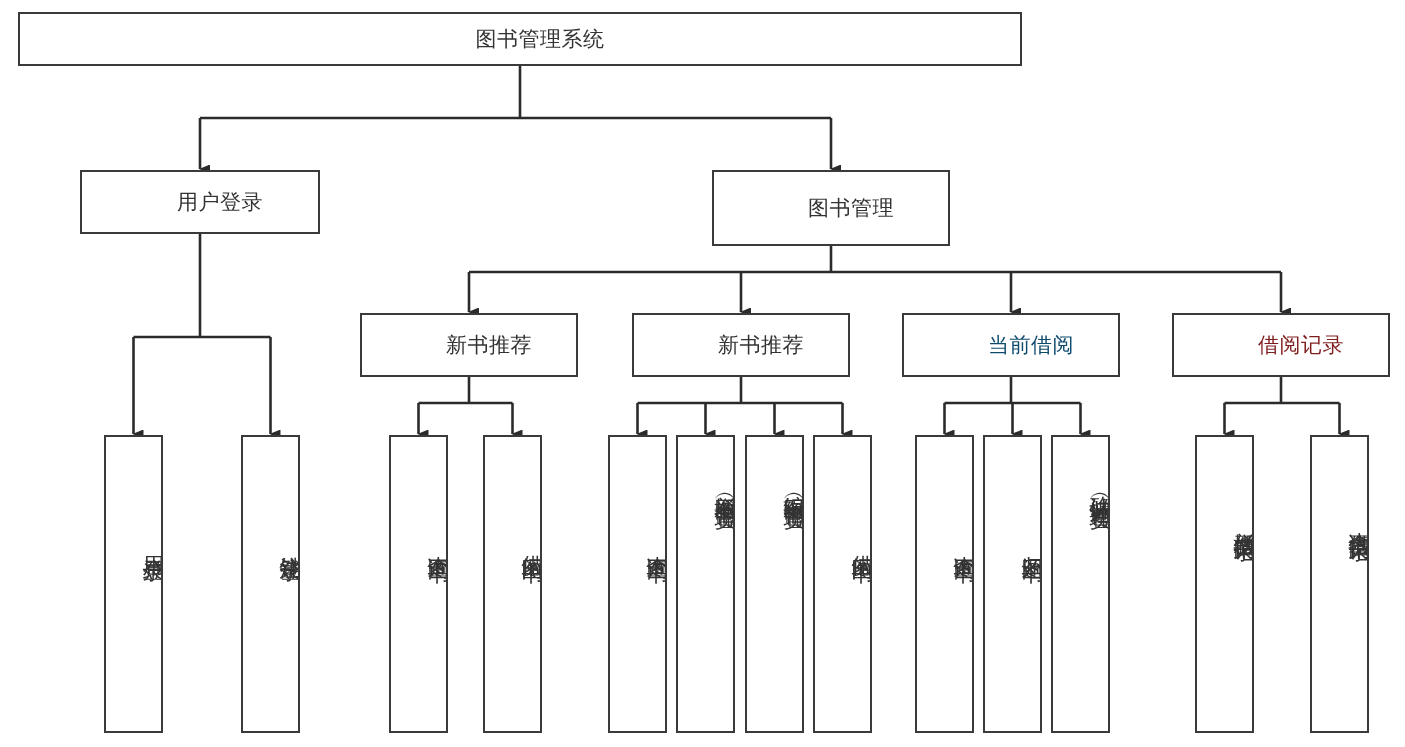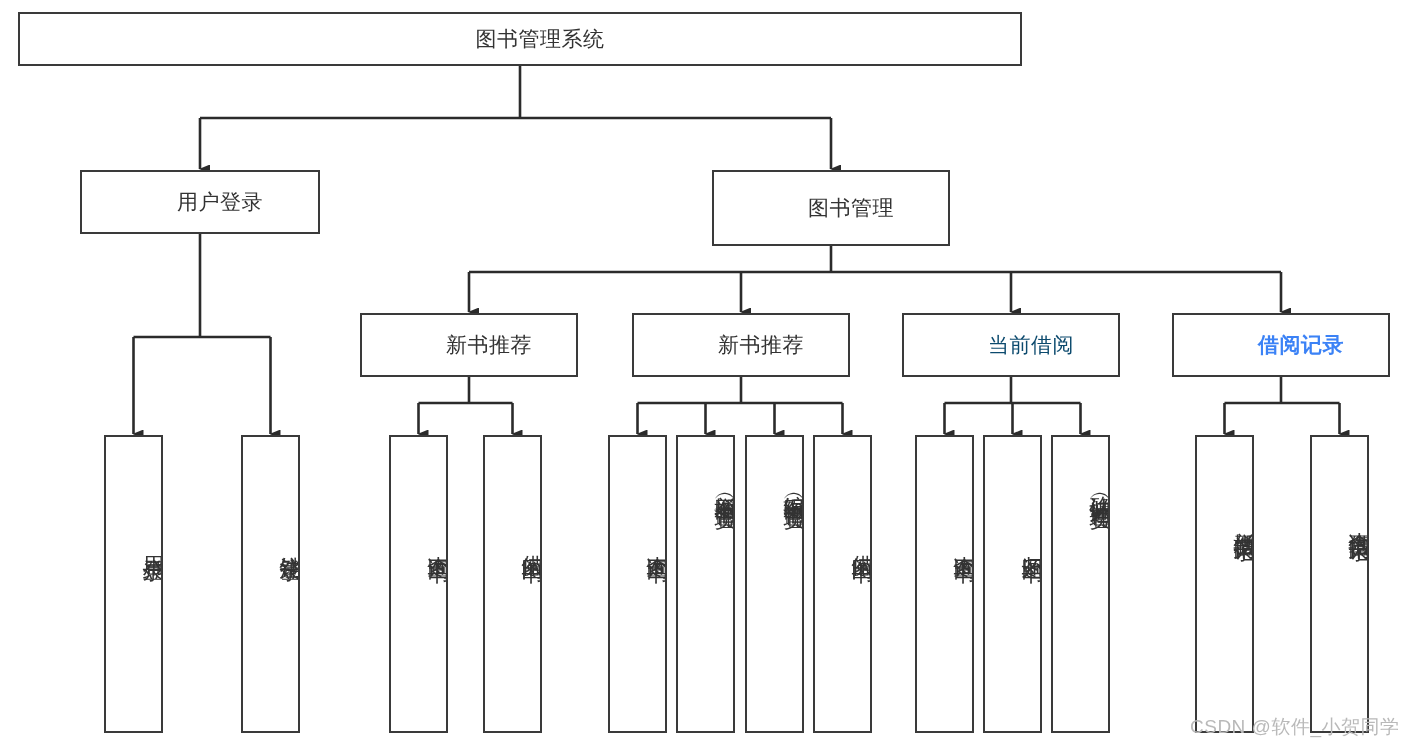--- a/index.html
+++ b/index.html
@@ -131,21 +131,21 @@
       <div class="node-box horizontal" style="left: 360px; top: 313px; width: 218px; height: 64px; border-color: rgb(58, 58, 58); background: rgb(255, 255, 255);">
         <span class="node-label" style="color: rgb(51, 51, 51);">新书推荐</span>
       </div>
       <div class="node-box horizontal" style="left: 632px; top: 313px; width: 218px; height: 64px; border-color: rgb(58, 58, 58); background: rgb(255, 255, 255);">
         <span class="node-label" style="color: rgb(51, 51, 51);">新书推荐</span>
       </div>
       <div class="node-box horizontal" style="left: 902px; top: 313px; width: 218px; height: 64px; border-color: rgb(58, 58, 58); background: rgb(255, 255, 255);">
         <span class="node-label" style="color: #0c4a6e;">当前借阅</span>
       </div>
       <div class="node-box horizontal" style="left: 1172px; top: 313px; width: 218px; height: 64px; border-color: rgb(58, 58, 58); background: rgb(255, 255, 255);">
-        <span class="node-label" style="color: #3b82f6; font-weight: bold;">借阅记录</span>
+        <span class="node-label" style="color: #7f1d1d;">借阅记录</span>
       </div>
       <div class="node-box vertical" style="left: 104px; top: 435px; width: 59px; height: 298px; border-color: rgb(58, 58, 58); background: rgb(255, 255, 255); padding-top: 101px;">
         <span class="node-label" style="color: rgb(51, 51, 51); font-size: 22px;">用户登录</span>
       </div>
       <div class="node-box vertical" style="left: 241px; top: 435px; width: 59px; height: 298px; border-color: rgb(58, 58, 58); background: rgb(255, 255, 255); padding-top: 101px;">
         <span class="node-label" style="color: rgb(51, 51, 51); font-size: 22px;">注销登录</span>
       </div>
       <div class="node-box vertical" style="left: 389px; top: 435px; width: 59px; height: 298px; border-color: rgb(58, 58, 58); background: rgb(255, 255, 255); padding-top: 101px;">
         <span class="node-label" style="color: rgb(51, 51, 51); font-size: 22px;">查询图书</span>
       </div>
@@ -173,14 +173,13 @@
       <div class="node-box vertical" style="left: 1051px; top: 435px; width: 59px; height: 298px; border-color: rgb(58, 58, 58); background: rgb(255, 255, 255); padding-top: 41px;">
         <span class="node-label" style="color: rgb(51, 51, 51); font-size: 22px;">确认归还（管理员）</span>
       </div>
       <div class="node-box vertical" style="left: 1195px; top: 435px; width: 59px; height: 298px; border-color: rgb(58, 58, 58); background: rgb(255, 255, 255); padding-top: 77px;">
         <span class="node-label" style="color: rgb(51, 51, 51); font-size: 22px;">新增借阅记录</span>
       </div>
       <div class="node-box vertical" style="left: 1310px; top: 435px; width: 59px; height: 298px; border-color: rgb(58, 58, 58); background: rgb(255, 255, 255); padding-top: 77px;">
         <span class="node-label" style="color: rgb(51, 51, 51); font-size: 22px;">查询借阅记录</span>
       </div>
     </div>
-  <div class="watermark" style="left: 1190px; top: 714px; color: rgb(185, 185, 185);">CSDN @软件_小贺同学</div>
 </div>
 
 </body></html>

